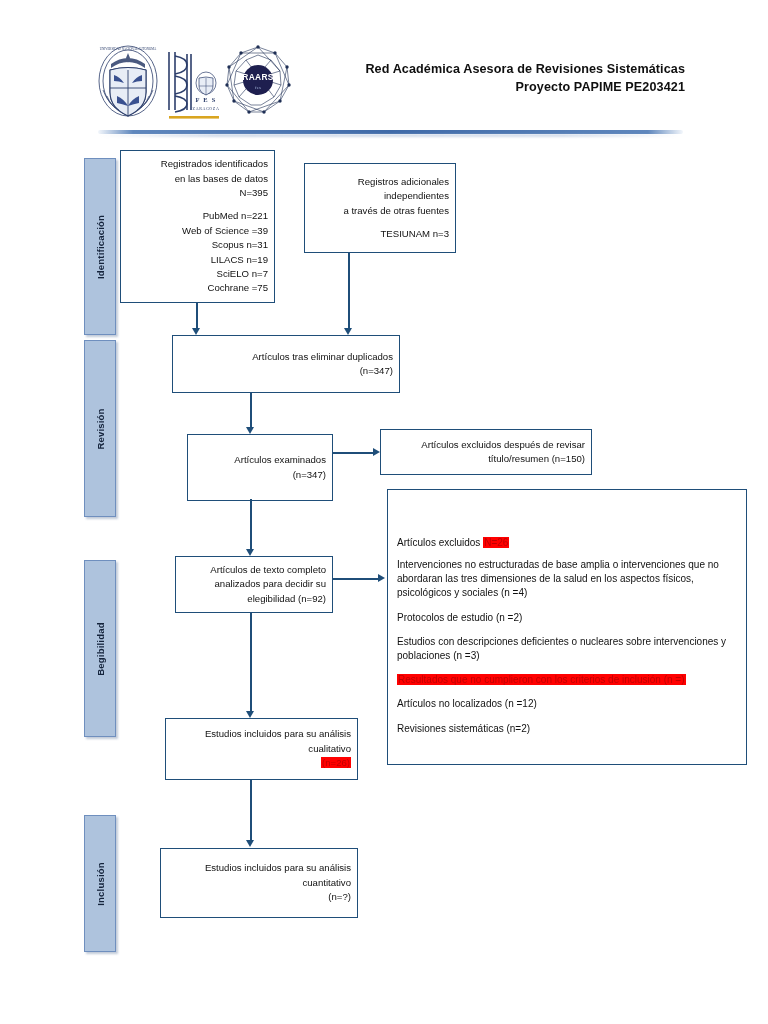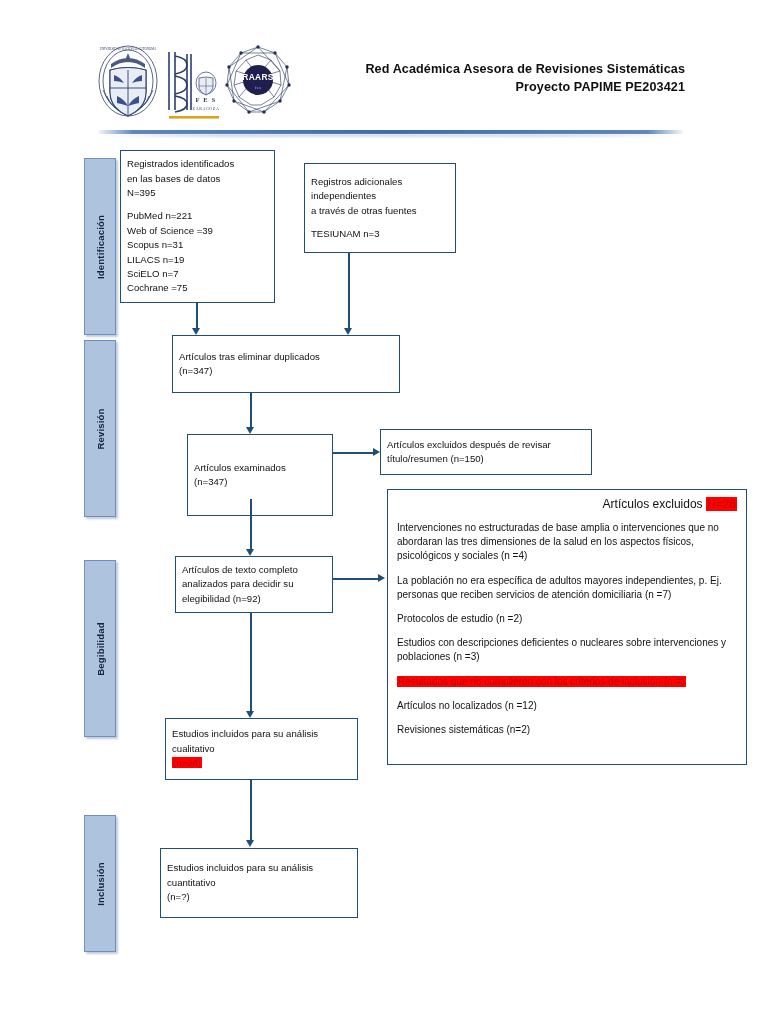--- a/index.html
+++ b/index.html
@@ -116,21 +116,21 @@
 
   
   .box {
     position: absolute;
     background: #ffffff;
     border: 1.4px solid #1f4e79;
     box-sizing: border-box;
     display: flex;
     align-items: center;
     justify-content: center;
-    text-align: left;
+    text-align: right;
   }
   .box .inner {
     width: 100%;
     padding: 0 6px;
     box-sizing: border-box;
   }
   .box .line {
     font-size: 9.6px;
     line-height: 1.5;
     color: #111111;
@@ -138,24 +138,25 @@
   .box .gap { height: 9px; }
 
   .box-left-align {
     display: block;
     text-align: left;
   }
   .box-left-align .inner {
     padding: 7px 9px 0 9px;
   }
   .excl-title {
-    text-align: right;
-    font-size: 12px;
+    text-align: left;
+    font-size: 10px;
     color: #111111;
     margin-bottom: 10px;
+    margin-top: 40px;
   }
   .excl-item {
     font-size: 10px;
     line-height: 1.42;
     color: #111111;
     margin-bottom: 10px;
   }
   .hl-dark {
     background: #ff0000;
     color: #c00000;
@@ -338,21 +339,21 @@
   <div class="box" style="left:172px; top:335px; width:228px; height:58px;">
     <div class="inner">
       <div class="line">Artículos tras eliminar duplicados</div>
       <div class="line">(n=347)</div>
     </div>
   </div>
 
   <div class="vline" style="left:250px; top:393px; height:36px;"></div>
   <div class="arrow-down" style="left:246px; top:427px;"></div>
 
-  <div class="box" style="left:187px; top:434px; width:146px; height:82px;">
+  <div class="box" style="left:187px; top:434px; width:146px; height:67px;">
     <div class="inner">
       <div class="line">Artículos examinados</div>
       <div class="line">(n=347)</div>
     </div>
   </div>
 
   <div class="hline" style="left:333px; top:452px; width:42px;"></div>
   <div class="arrow-right" style="left:373px; top:448px;"></div>
 
   <div class="box" style="left:380px; top:429px; width:212px; height:46px;">
@@ -375,21 +376,20 @@
 
   <div class="hline" style="left:333px; top:578px; width:47px;"></div>
   <div class="arrow-right" style="left:378px; top:574px;"></div>
 
   <div class="box box-left-align" style="left:387px; top:489px; width:360px; height:276px;">
     <div class="inner">
       <div class="excl-title">
         <span>Artículos excluidos </span><span class="hl-dark">N=26</span>
       </div>
       <div class="excl-item">Intervenciones no estructuradas de base amplia o intervenciones que no abordaran las tres dimensiones de la salud en los aspectos físicos, psicológicos y sociales (n =4)</div>
-      <div class="excl-item">La población no era específica de adultos mayores independientes, p. Ej. personas que reciben servicios de atención domiciliaria (n =7)</div>
       <div class="excl-item">Protocolos de estudio (n =2)</div>
       <div class="excl-item">Estudios con descripciones deficientes o nucleares sobre intervenciones y poblaciones (n =3)</div>
       <div class="excl-item"><span class="hl-dark">Resultados que no cumplieron con los criterios de inclusión   (n =)</span></div>
       <div class="excl-item">Artículos no localizados (n =12)</div>
       <div class="excl-item">Revisiones sistemáticas (n=2)</div>
     </div>
   </div>
 
   <div class="vline" style="left:250px; top:613px; height:100px;"></div>
   <div class="arrow-down" style="left:246px; top:711px;"></div>

